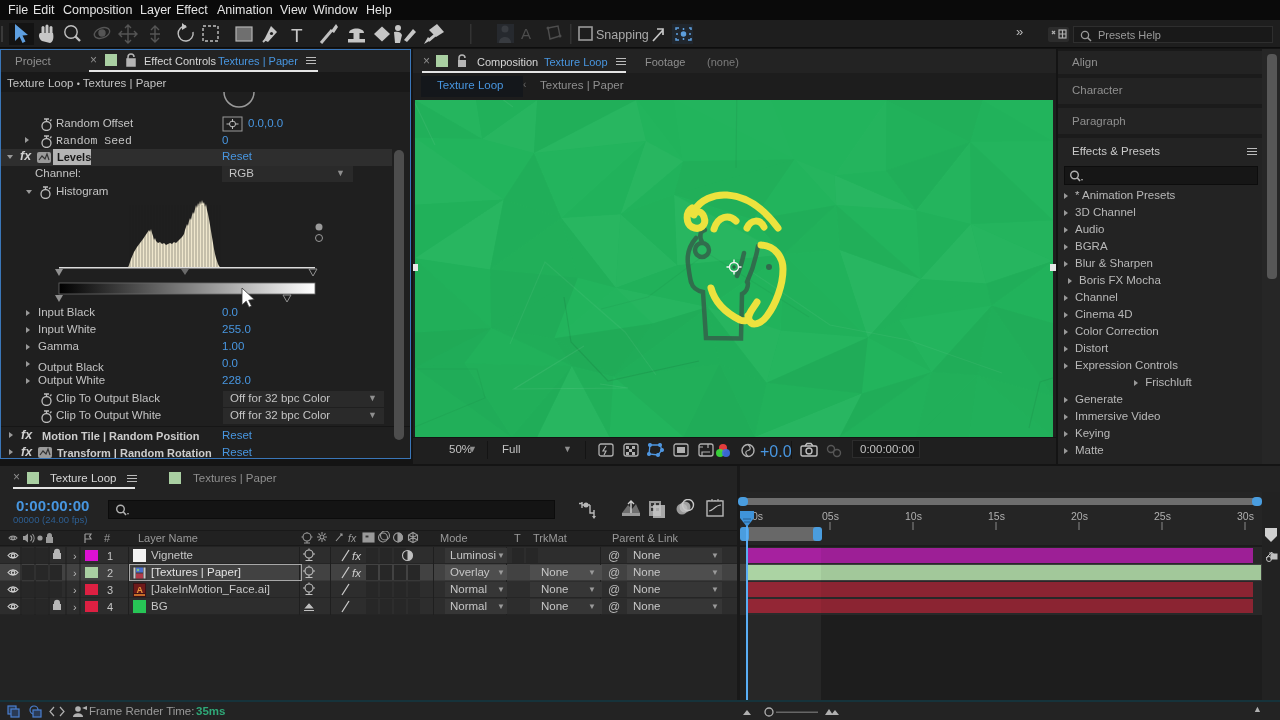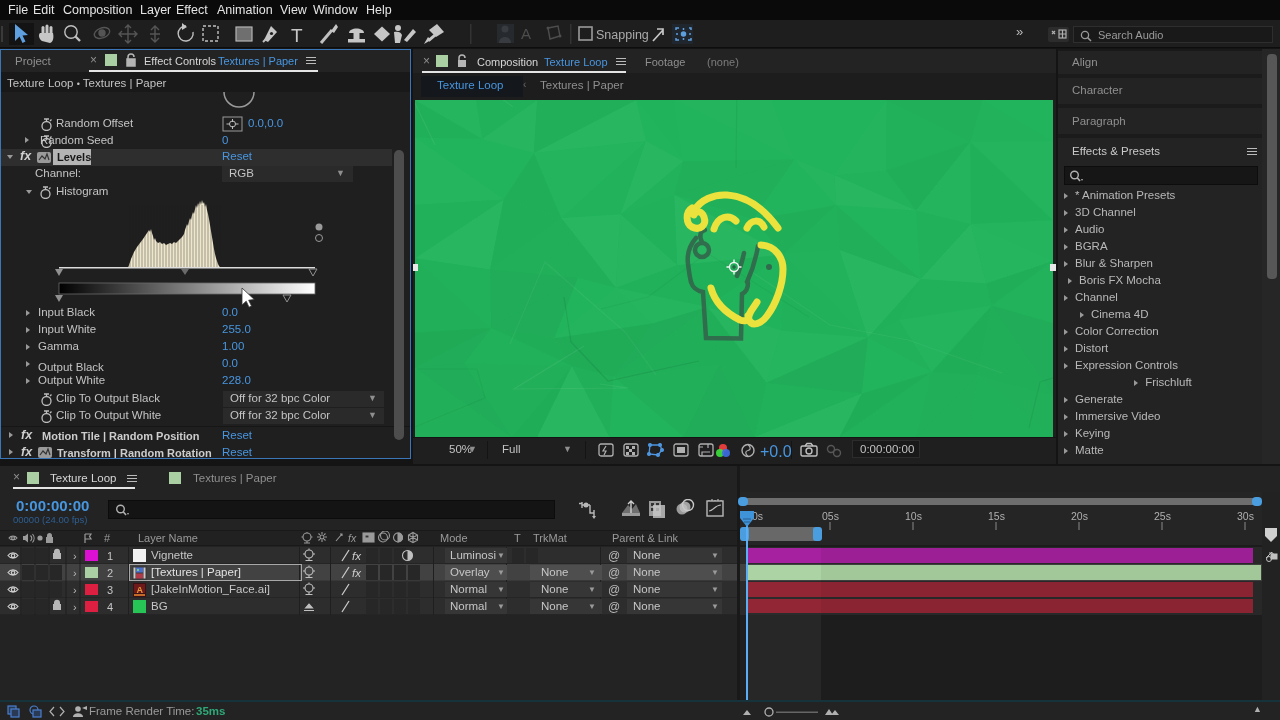--- a/index.html
+++ b/index.html
@@ -135,21 +135,21 @@
         <path d="M10.5,3 v3 M10.5,10 v3 M4.5,8 h3 M13.5,8 h3" stroke="#bdbdbd"></path>
       </svg>
    <span class="ab blue" style="left:248px;top:1px;">0.0,0.0</span>
     </div>
  <div class="ab txt" style="left:0;top:84px;">
       <span class="cr ab" style="left:25px;top:4px;"></span>
       <svg class="ab" style="left:40px;top:1px;" width="13" height="14">
         <path d="M4,2 h5 M6.5,2 v2 M10,4 l1.5,-1.5" stroke="#bdbdbd" stroke-width="1.3" fill="none"></path>
         <circle cx="6.5" cy="9" r="4.5" stroke="#bdbdbd" fill="none" stroke-width="1.3"></circle>
       </svg>
-      <span class="ab" style="left:40px;top:1px;">Random Seed</span>
+      <span class="ab" style="left:56px;top:1px;font-family:Liberation Mono, monospace;">Random Seed</span>
       <span class="ab blue" style="left:222px;top:1px;">0</span>
     </div>
  <div class="ab" style="left:0;top:100px;width:392px;height:17px;background:#2e2e2e;">
    <span class="cd ab" style="left:7px;top:6px;"></span>
    <span class="ab" style="left:20px;top:0px;color:#cfcfcf;font-style:italic;font-size:12.5px;font-weight:bold;">fx</span>
    <svg class="ab" style="left:37px;top:2px;" width="14" height="13">
         <rect x="0" y="1" width="14" height="11" rx="2" fill="#9a9a9a"></rect>
         <path d="M2,9 l3,-4 3,3 2,-5 2,6" stroke="#333" fill="none" stroke-width="1.2"></path>
       </svg>
    <div class="ab" style="left:53px;top:0px;width:38px;height:16px;background:#b4b4b4;color:#181818;font-size:11px;font-weight:bold;padding:1.5px 0 0 4px;">Levels</div>
@@ -537,21 +537,21 @@
       </svg>
  </div>
  <div class="ab" style="left:0;top:140px;width:204px;height:275px;color:#b8b8b8;font-size:11.5px;">
   <div style="height:17px;padding-left:6px;"><span class="cr" style="margin-right:7px;"></span>* Animation Presets</div>
   <div style="height:17px;padding-left:6px;"><span class="cr" style="margin-right:7px;"></span>3D Channel</div>
   <div style="height:17px;padding-left:6px;"><span class="cr" style="margin-right:7px;"></span>Audio</div>
   <div style="height:17px;padding-left:6px;"><span class="cr" style="margin-right:7px;"></span>BGRA</div>
   <div style="height:17px;padding-left:6px;"><span class="cr" style="margin-right:7px;"></span>Blur &amp; Sharpen</div>
   <div style="height:17px;padding-left:10px;"><span class="cr" style="margin-right:7px;"></span>Boris FX Mocha</div>
   <div style="height:17px;padding-left:6px;"><span class="cr" style="margin-right:7px;"></span>Channel</div>
-  <div style="height:17px;padding-left:22px;"><span class="cr" style="margin-right:7px;"></span>Cinema 4D</div>
+  <div style="height:17px;padding-left:6px;"><span class="cr" style="margin-right:7px;"></span>Cinema 4D</div>
   <div style="height:17px;padding-left:6px;"><span class="cr" style="margin-right:7px;"></span>Color Correction</div>
   <div style="height:17px;padding-left:6px;"><span class="cr" style="margin-right:7px;"></span>Distort</div>
   <div style="height:17px;padding-left:6px;"><span class="cr" style="margin-right:7px;"></span>Expression Controls</div>
   <div style="height:17px;padding-left:6px;text-align:center;"><span class="cr" style="margin-right:7px;"></span>Frischluft</div>
   <div style="height:17px;padding-left:6px;"><span class="cr" style="margin-right:7px;"></span>Generate</div>
   <div style="height:17px;padding-left:6px;"><span class="cr" style="margin-right:7px;"></span>Immersive Video</div>
   <div style="height:17px;padding-left:6px;"><span class="cr" style="margin-right:7px;"></span>Keying</div>
   <div style="height:17px;padding-left:6px;"><span class="cr" style="margin-right:7px;"></span>Matte</div>
  </div>
 </div>
@@ -567,21 +567,21 @@
         <rect x="11" y="3" width="7" height="8"></rect>
         <path d="M14.5,3 v8 M11,7 h7"></path>
       </g>
     </svg>
   </div>
 <div class="ab" style="left:1073px;top:26px;width:200px;height:17px;background:#191919;border:1px solid #2e2e2e;">
   <svg class="ab" style="left:6px;top:3px;" width="14" height="12">
       <circle cx="5" cy="5" r="3.6" stroke="#9a9a9a" fill="none" stroke-width="1.3"></circle>
       <path d="M7.6,7.6 L11,11" stroke="#9a9a9a" stroke-width="1.5"></path>
     </svg>
-  <span class="ab" style="left:24px;top:2px;color:#9a9a9a;font-size:11px;">Search Audio</span>
+  <span class="ab" style="left:24px;top:2px;color:#9a9a9a;font-size:11px;">Presets Help</span>
 </div>
 
 <div id="timeline" class="ab" style="left:0;top:466px;width:1280px;height:236px;background:#232323;">
 
  <span class="ab dim" style="left:13px;top:4px;font-size:12px;">×</span>
  <div class="ab" style="left:27px;top:6px;width:12px;height:12px;background:#a9cfa2;"></div>
  <span class="ab" style="left:50px;top:6px;color:#d6d6d6;font-size:11.5px;">Texture Loop</span>
  <svg class="ab" style="left:127px;top:8px;" width="11" height="9">
       <g stroke="#bbb" stroke-width="1.2">
         <path d="M0,1.5 h10 M0,4.5 h10 M0,7.5 h10"></path>

